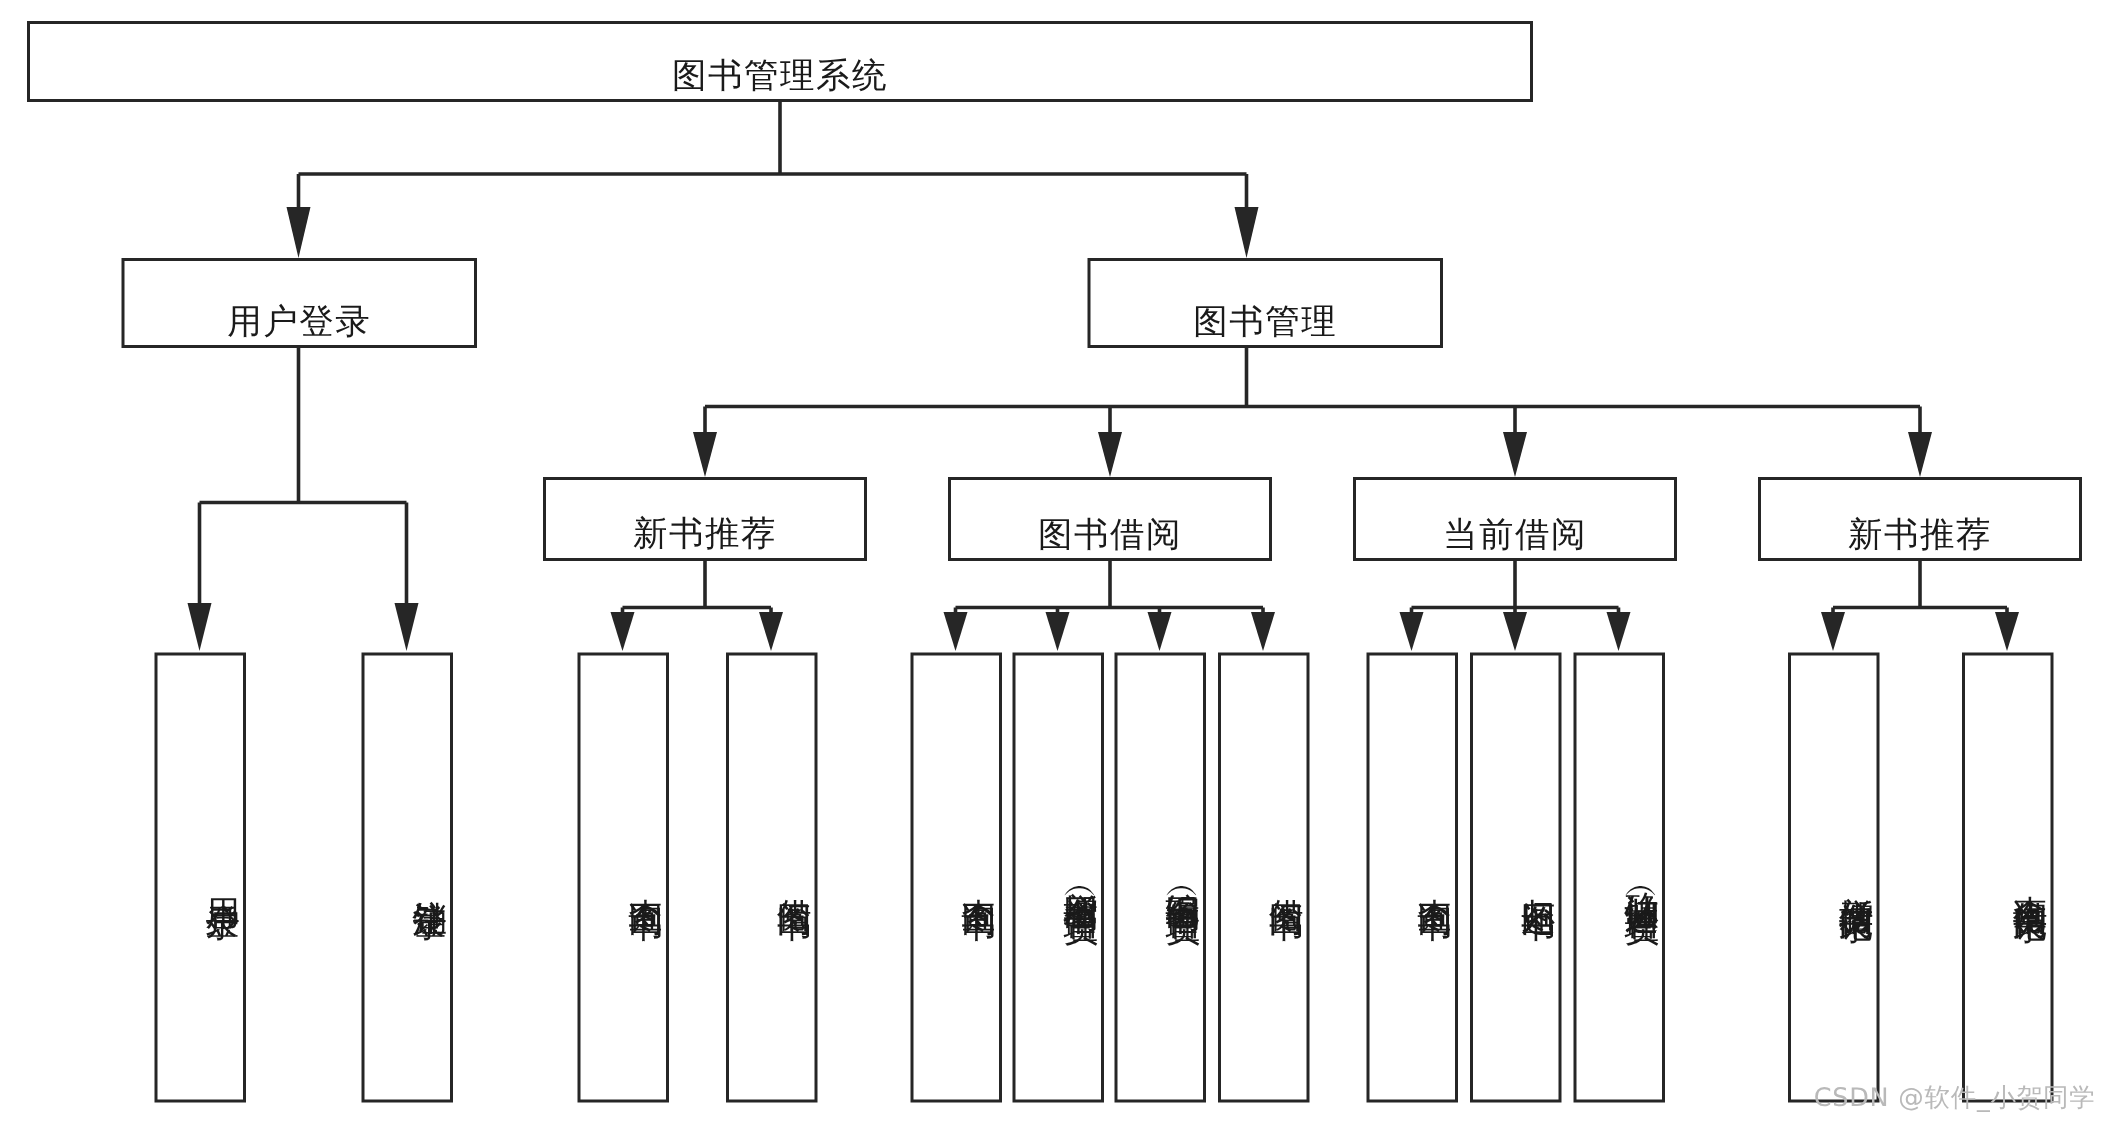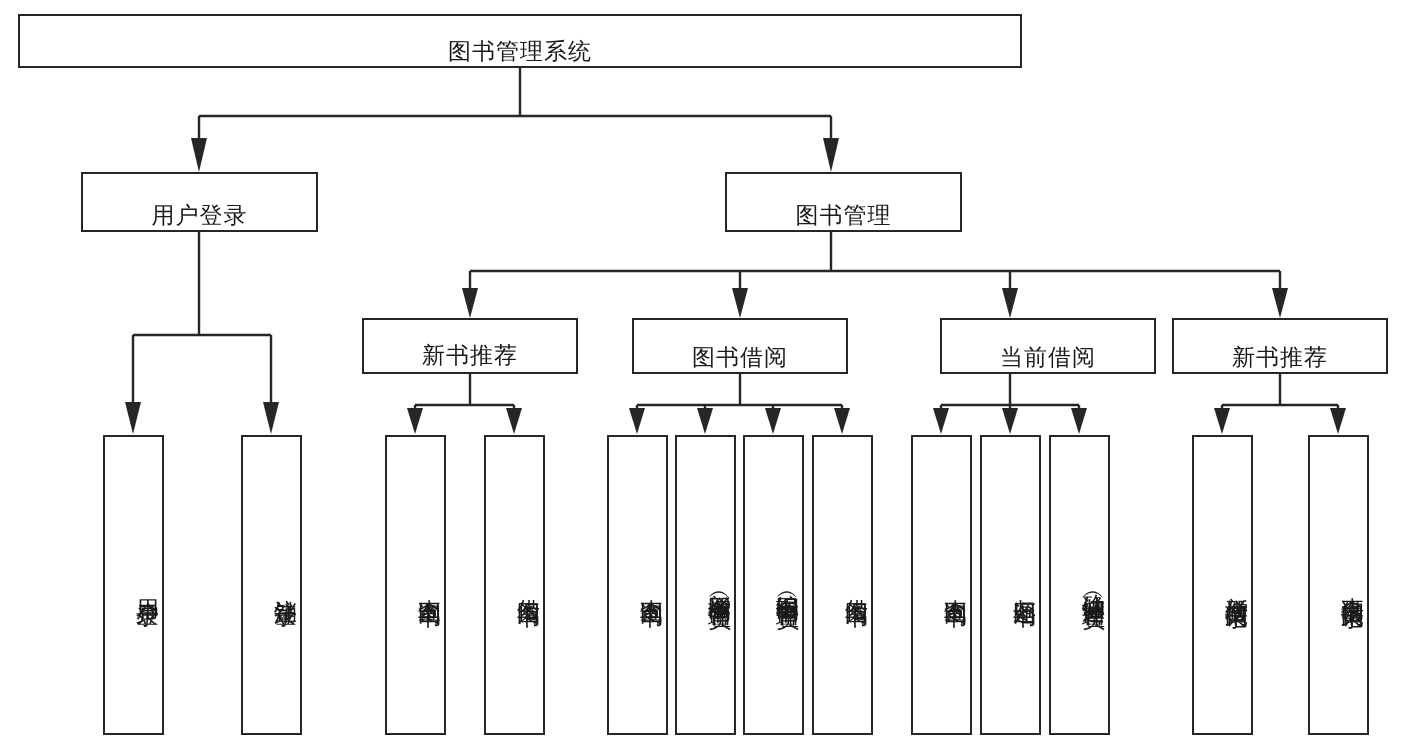--- a/index.html
+++ b/index.html
@@ -154,21 +154,21 @@
   <div class="node horiz" style="left:712px; top:172px; width:237px; height:60px;margin-left:13px;">
     <span>图书管理</span>
   </div>
 
   <div class="node horiz" style="left:362px; top:318px; width:216px; height:56px;font-family:Liberation Mono, monospace;">
     <span>新书推荐</span>
   </div>
   <div class="node horiz" style="left:632px; top:318px; width:216px; height:56px;">
     <span>图书借阅</span>
   </div>
-  <div class="node horiz" style="left:902px; top:318px; width:216px; height:56px;margin-left:38px;">
+  <div class="node horiz" style="left:902px; top:318px; width:216px; height:56px;">
     <span>当前借阅</span>
   </div>
   <div class="node horiz" style="left:1172px; top:318px; width:216px; height:56px;">
     <span>新书推荐</span>
   </div>
 
   <div class="node vert" style="left:103px; top:435px; width:61px; height:300px;">
     <span class="vtext">用户登录</span>
   </div>
   <div class="node vert" style="left:241px; top:435px; width:61px; height:300px;">
@@ -205,13 +205,14 @@
     <span class="vtext">确认归还（管理员）</span>
   </div>
 
   <div class="node vert" style="left:1192px; top:435px; width:61px; height:300px;">
     <span class="vtext">新增借阅记录</span>
   </div>
   <div class="node vert" style="left:1308px; top:435px; width:61px; height:300px;">
     <span class="vtext">查询借阅记录</span>
   </div>
 
+  <div id="watermark">CSDN @软件_小贺同学</div>
 </div>
 
 </body></html>

